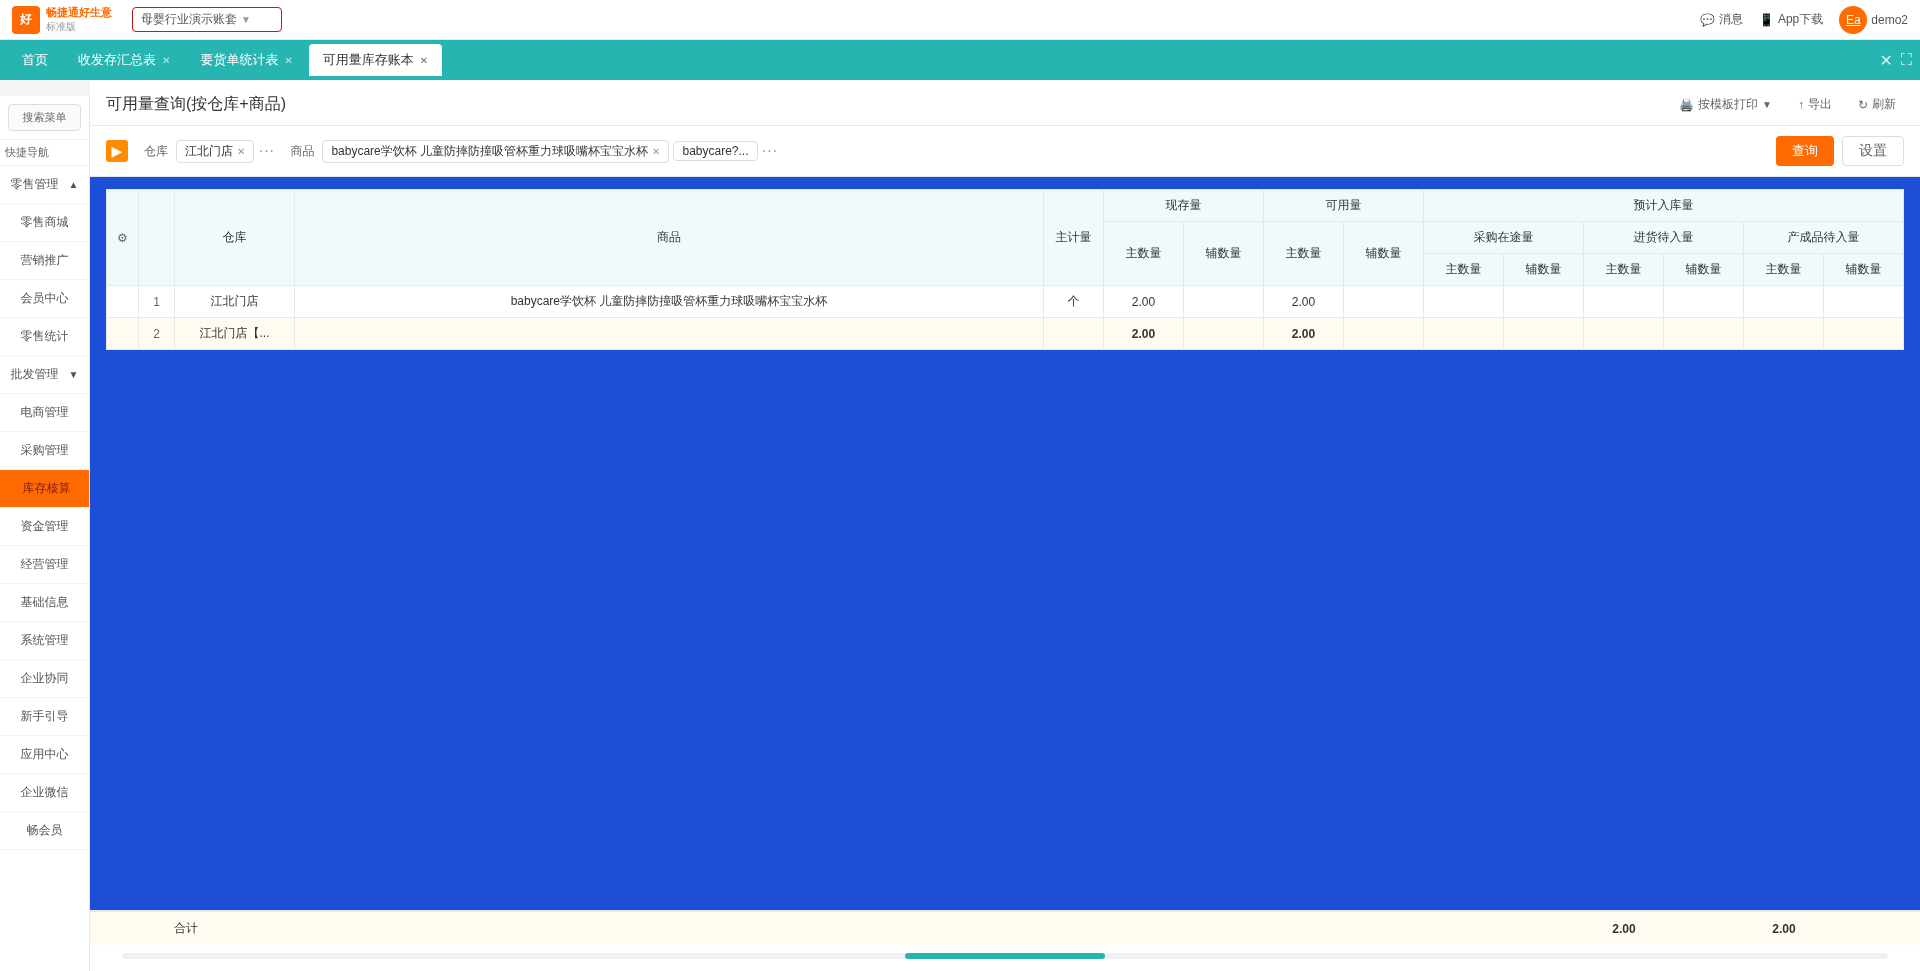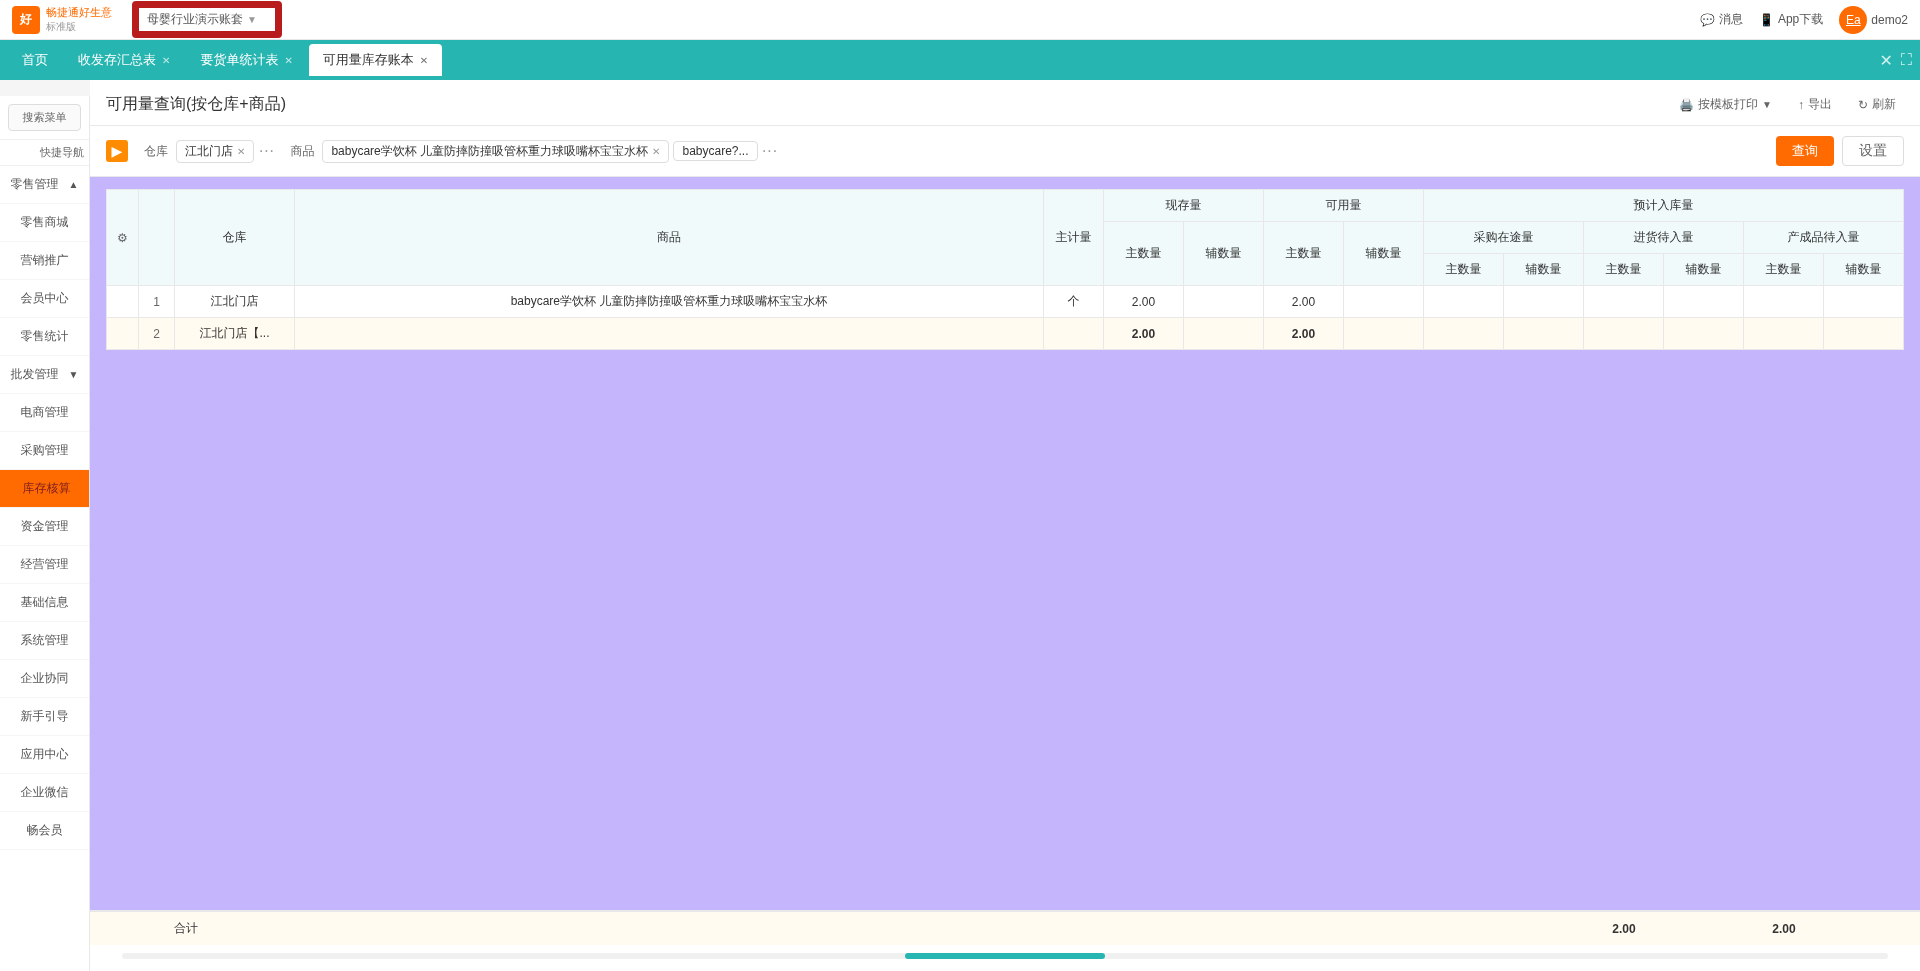--- a/index.html
+++ b/index.html
@@ -12,21 +12,21 @@
       display: flex;
       align-items: center;
       justify-content: space-between;
       padding: 0 12px;
       border-bottom: 1px solid #e8e8e8;
       flex-shrink: 0;
     }
     .top-bar-left { display: flex; align-items: center; gap: 8px; }
     .logo-area { display: flex; align-items: center; gap: 6px; }
     .logo-icon { width: 28px; height: 28px; background: #ff6b00; border-radius: 4px; display: flex; align-items: center; justify-content: center; color: white; font-size: 12px; font-weight: bold; }
-    .tenant-selector { display: flex; align-items: center; gap: 4px; border: 7px solid #b91c1c; border-radius: 4px; padding: 3px 8px; cursor: pointer; font-size: 12px; color: #555; margin-left: 12px; min-width: 150px; background: #fff; }
+    .tenant-selector { display: flex; align-items: center; gap: 4px; border: 1px solid #b91c1c; border-radius: 4px; padding: 3px 8px; cursor: pointer; font-size: 12px; color: #555; margin-left: 12px; min-width: 150px; background: #fff; }
     .top-bar-right { display: flex; align-items: center; gap: 16px; }
     .top-bar-action { display: flex; align-items: center; gap: 4px; cursor: pointer; color: #555; font-size: 12px; }
     .user-avatar { width: 28px; height: 28px; border-radius: 50%; background: #ff6b00; display: flex; align-items: center; justify-content: center; color: white; font-size: 12px; text-decoration: underline; }
 
     
     .nav-tabs {
       height: 40px;
       background: #26b5b0;
       display: flex;
       align-items: center;
@@ -60,39 +60,39 @@
       background: #fff;
       border-right: 1px solid #e8e8e8;
       display: flex;
       flex-direction: column;
       overflow-y: auto;
       flex-shrink: 0;
       margin-top: 16px;
     }
     .sidebar-search { padding: 8px; border-bottom: 1px solid #f0f0f0; }
     .sidebar-search-btn { width: 100%; padding: 5px; border: 1px solid #ddd; border-radius: 4px; background: #fafafa; cursor: pointer; font-size: 11px; color: #666; text-align: center; }
-    .sidebar-nav-btn { width: 100%; padding: 5px; border: none; background: none; cursor: pointer; font-size: 11px; color: #666; text-align: right; border-bottom: 1px solid #f0f0f0; }
+    .sidebar-nav-btn { width: 100%; padding: 5px; border: none; background: none; cursor: pointer; font-size: 11px; color: #666; text-align: left; border-bottom: 1px solid #f0f0f0; }
     .sidebar-item {
       padding: 10px 8px;
       cursor: pointer;
       text-align: center;
       font-size: 12px;
       color: #555;
       border-bottom: 1px solid #f5f5f5;
       display: flex;
       flex-direction: column;
       align-items: center;
       gap: 3px;
     }
     .sidebar-item.active { background: #ff6b00; color: #7f1d1d; padding-left: 12px; }
     .sidebar-item.has-arrow { flex-direction: row; justify-content: center; gap: 10px; }
     .sidebar-arrow { font-size: 10px; }
 
     
-    .content-area { flex: 1; overflow: hidden; display: flex; flex-direction: column; background: #c4b5fd; }
+    .content-area { flex: 1; overflow: hidden; display: flex; flex-direction: column; background: #1d4ed8; }
 
     
     .page-header {
       background: #fff;
       padding: 12px 16px 8px;
       display: flex;
       align-items: center;
       justify-content: space-between;
       border-bottom: 1px solid #e8e8e8;
       flex-shrink: 0;
@@ -154,21 +154,21 @@
     .settings-icon { cursor: pointer; color: #666; }
   </style>
 </head>
 <body>
 
 <div class="top-bar">
   <div class="top-bar-left">
     <div class="logo-area">
       <div class="logo-icon">好</div>
       <div>
-        <div style="font-size:11px;font-weight:normal;color:#ff6b00;">畅捷通好生意</div>
+        <div style="font-size:11px;font-weight:bold;color:#ff6b00;">畅捷通好生意</div>
         <div style="font-size:10px;color:#999;">标准版</div>
       </div>
     </div>
     <div class="tenant-selector">
       <span>母婴行业演示账套</span>
       <span style="font-size:10px;color:#999;">▼</span>
     </div>
   </div>
   <div class="top-bar-right">
     <div class="top-bar-action">

